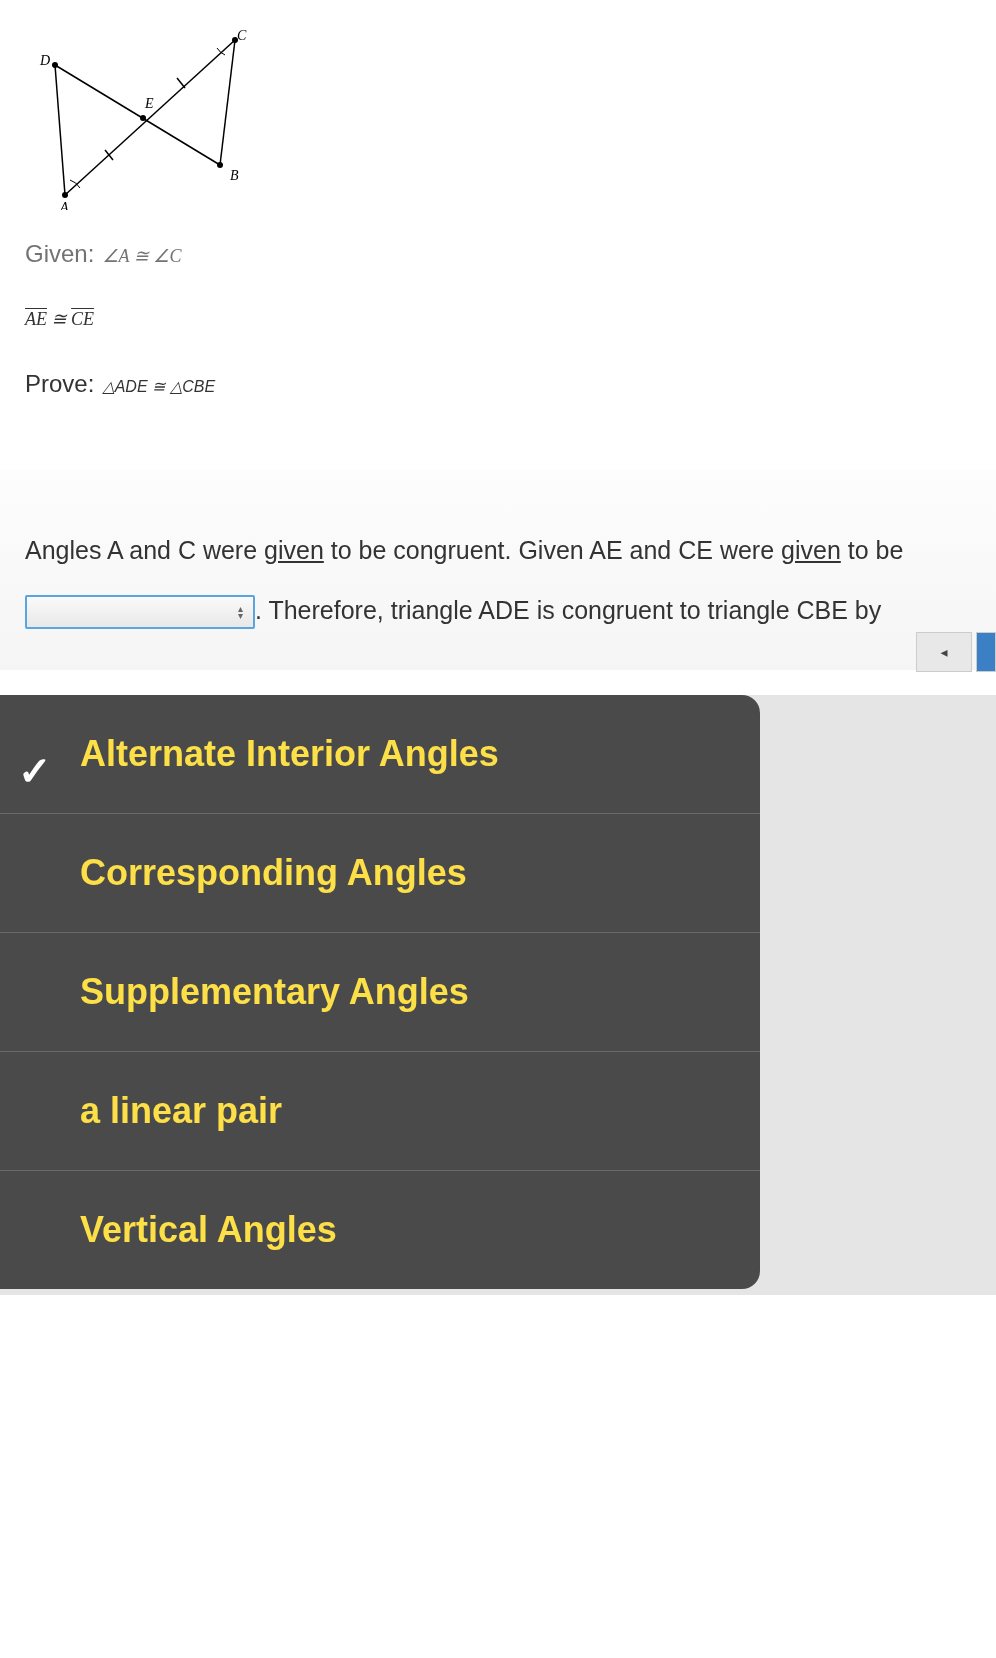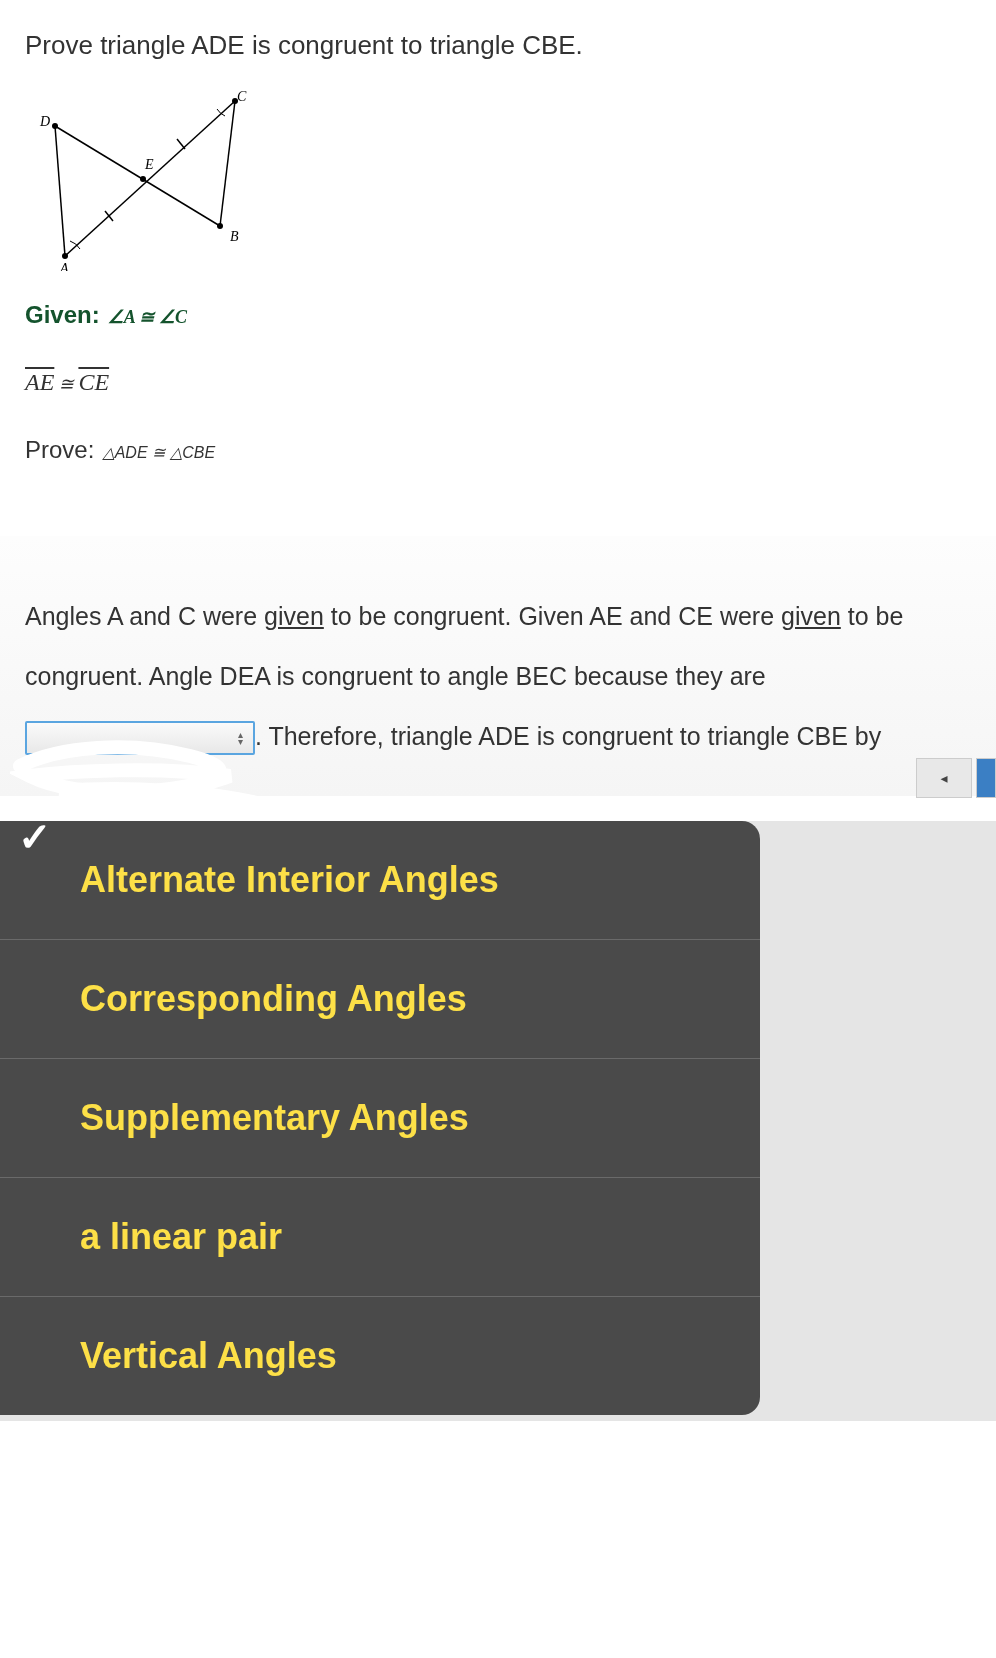--- a/index.html
+++ b/index.html
@@ -32,37 +32,36 @@
     }
     .diagram svg {
       width: 100%;
       height: 100%;
     }
     .given-section {
       margin-top: 20px;
     }
     .given-line {
       font-size: 24px;
-      color: #14532d;
+      color: #737373;
       margin-bottom: 40px;
       display: flex;
       align-items: baseline;
       gap: 8px;
-      font-weight: bold;
     }
     .math-small {
       font-family: "Times New Roman", serif;
       font-style: italic;
       font-size: 18px;
     }
     .overline {
       text-decoration: overline;
       font-family: "Times New Roman", serif;
       font-style: italic;
-      font-size: 24px;
+      font-size: 18px;
     }
     .congruent-line {
       font-family: "Times New Roman", serif;
       font-style: italic;
       font-size: 18px;
       margin-bottom: 40px;
     }
     .prove-line {
       font-size: 24px;
       color: #333;
@@ -179,21 +178,20 @@
     .gray-section {
       background: #e5e5e5;
       position: relative;
       min-height: 600px;
     }
   </style>
 </head>
 <body>
 
 <div class="content-top">
-  <div class="question-title">Prove triangle ADE is congruent to triangle CBE.</div>
 
   <div class="diagram">
     <svg viewBox="0 0 240 180">
       <line x1="40" y1="165" x2="210" y2="10" stroke="#000" stroke-width="1.5"></line>
       <line x1="30" y1="35" x2="195" y2="135" stroke="#000" stroke-width="1.5"></line>
       <line x1="30" y1="35" x2="40" y2="165" stroke="#000" stroke-width="1.5"></line>
       <line x1="210" y1="10" x2="195" y2="135" stroke="#000" stroke-width="1.5"></line>
 
       <line x1="80" y1="120" x2="88" y2="130" stroke="#000" stroke-width="1.5"></line>
       <line x1="152" y1="48" x2="160" y2="58" stroke="#000" stroke-width="1.5"></line>
@@ -229,23 +227,20 @@
       <span class="math-small triangle-sym">△ADE ≅ △CBE</span>
     </div>
   </div>
 </div>
 
 <div class="answer-section">
   <div class="answer-text">
     <span>Angles A and C were </span><span class="given-link">given</span><span> to be congruent. Given AE and CE were </span><span class="given-link">given</span><span> to be</span>
   </div>
   <div class="answer-text">
-    <span>congruent. Angle DEA is congruent to angle BEC because they are</span>
-  </div>
-  <div class="answer-text">
     <span class="dropdown">
       <span class="dropdown-arrows">▴<br>▾</span>
     </span><span>. Therefore, triangle ADE is congruent to triangle CBE by</span>
   </div>
 
   <svg class="scribble" viewBox="0 0 360 110">
     <path d="M 10 30 C 50 10, 120 5, 180 20 C 240 35, 200 50, 140 55 C 80 60, 40 50, 20 40 C 60 35, 150 30, 220 40 C 180 55, 100 65, 50 55 C 120 50, 200 55, 260 70 C 200 75, 120 70, 60 65 M 10 85 L 290 85" stroke="#ffffff" stroke-width="14" fill="none" stroke-linecap="round"></path>
   </svg>
 
   <span class="checkmark">✓</span>

